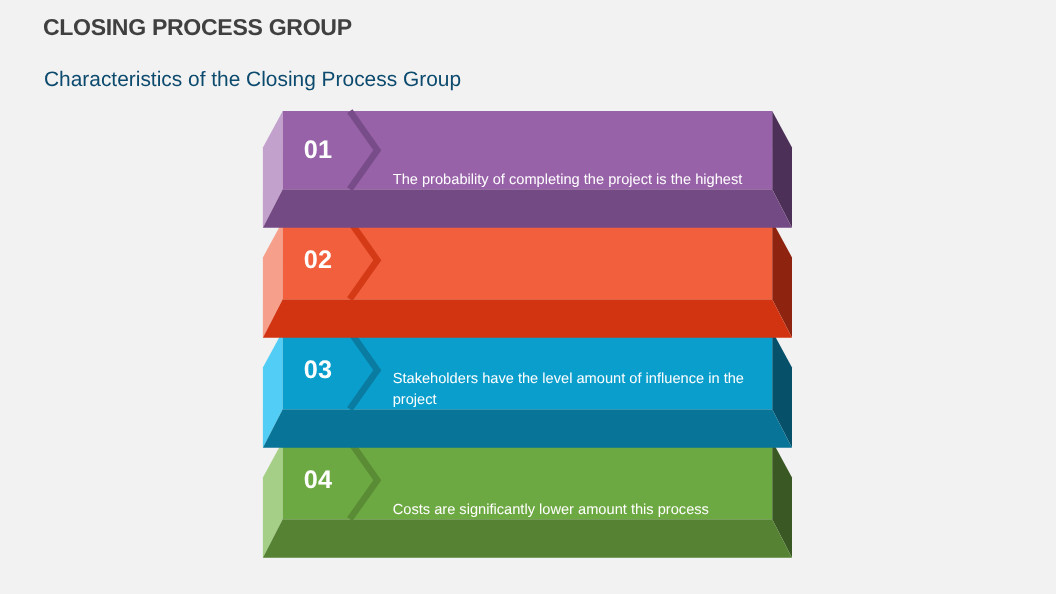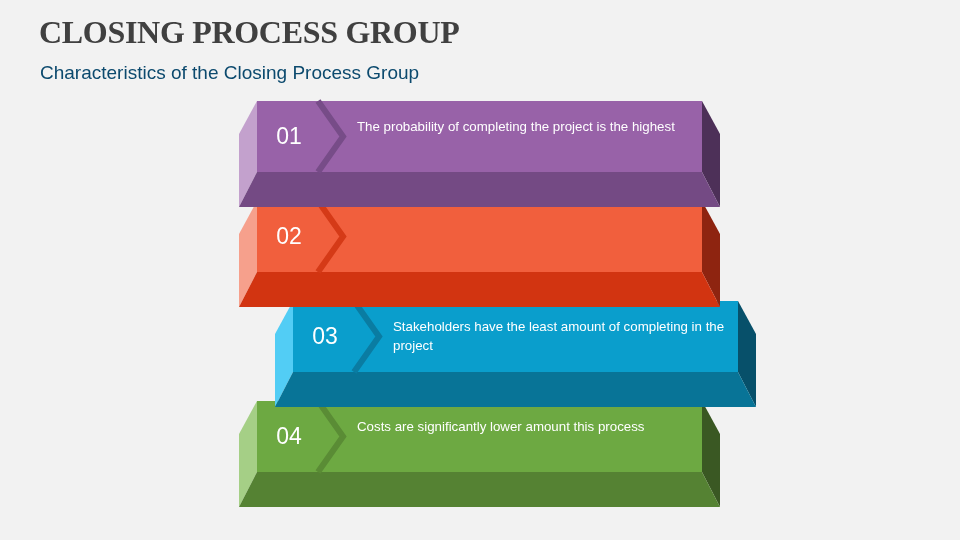--- a/index.html
+++ b/index.html
@@ -4,39 +4,39 @@
 <style>
   html, body { margin: 0; padding: 0; }
   body {
     width: 960px; height: 540px; overflow: hidden;
     background: #F2F2F2;
     position: relative;
     font-family: "Liberation Sans", "DejaVu Sans", sans-serif;
   }
   .title {
     position: absolute; left: 39px; top: 14px;
-    font-size: 32px; font-weight: bold; color: #404040;
-    letter-spacing: -0.3px; white-space: nowrap; font-family: Liberation Serif, serif;
+    font-size: 21px; font-weight: bold; color: #404040;
+    letter-spacing: -0.3px; white-space: nowrap;
   }
   .subtitle {
     position: absolute; left: 40px; top: 62px;
     font-size: 19px; color: #0c4a6e; white-space: nowrap;
   }
   .block {
     position: absolute; left: 239px; width: 481px; height: 106px;
   }
   .block svg { position: absolute; left: 0; top: 0; overflow: visible; }
   .num {
     position: absolute; left: 18px; top: 17px; width: 64px; height: 36px;
     display: flex; align-items: center; justify-content: center;
-    color: #FFFFFF; font-weight: normal; font-size: 23px;
+    color: #FFFFFF; font-weight: bold; font-size: 23px;
   }
   .desc {
-    position: absolute; left: 118px; top: 16px; width: 335px; height: 71px;
-    display: flex; align-items: flex-start;
+    position: absolute; left: 118px; top: 0; width: 335px; height: 71px;
+    display: flex; align-items: flex-end;
     color: #FFFFFF; font-size: 13.3px; line-height: 19px;
   }
   .desc span { display: block; }
 </style>
 </head>
 <body>
 
 <div class="title">CLOSING PROCESS GROUP</div>
 <div class="subtitle">Characteristics of the Closing Process Group</div>
 
@@ -60,31 +60,31 @@
     <svg width="481" height="106">
       <polygon class="p-left" points="18,0 0,33 0,106 18,71" fill="#F6A08C"></polygon>
       <polygon class="p-right" points="463,0 481,33 481,106 463,71" fill="#8E2410"></polygon>
       <polygon class="p-bottom" points="18,71 463,71 481,106 0,106" fill="#D23411"></polygon>
       <polygon class="p-front" points="18,0 463,0 463,71 18,71" fill="#F15F3D"></polygon>
       <polyline class="p-chev" points="79,0 104,35.5 79,71" fill="none" stroke-width="6" stroke="#D53A17"></polyline>
     </svg>
     <div class="num">02</div>
   </div>
 
-  <div class="block" style="top:301px;z-index:2;margin-left:36px;">
+  <div class="block" style="top:301px;z-index:2;">
     <svg width="481" height="106">
       <polygon class="p-left" points="18,0 0,33 0,106 18,71" fill="#52CDF5"></polygon>
       <polygon class="p-right" points="463,0 481,33 481,106 463,71" fill="#07506A"></polygon>
       <polygon class="p-bottom" points="18,71 463,71 481,106 0,106" fill="#087497"></polygon>
       <polygon class="p-front" points="18,0 463,0 463,71 18,71" fill="#0A9ECC"></polygon>
       <polyline class="p-chev" points="79,0 104,35.5 79,71" fill="none" stroke-width="6" stroke="#0A7CA2"></polyline>
     </svg>
     <div class="num">03</div>
     <div class="desc">
-        <span>Stakeholders have the least amount of completing in the project</span>
+        <span>Stakeholders have the level amount of influence in the project</span>
       </div>
   </div>
 
   <div class="block" style="top:401px;z-index:1;">
     <svg width="481" height="106">
       <polygon class="p-left" points="18,0 0,33 0,106 18,71" fill="#A5CF86"></polygon>
       <polygon class="p-right" points="463,0 481,33 481,106 463,71" fill="#3A5823"></polygon>
       <polygon class="p-bottom" points="18,71 463,71 481,106 0,106" fill="#558233"></polygon>
       <polygon class="p-front" points="18,0 463,0 463,71 18,71" fill="#6DA942"></polygon>
       <polyline class="p-chev" points="79,0 104,35.5 79,71" fill="none" stroke-width="6" stroke="#5A8C35"></polyline>

